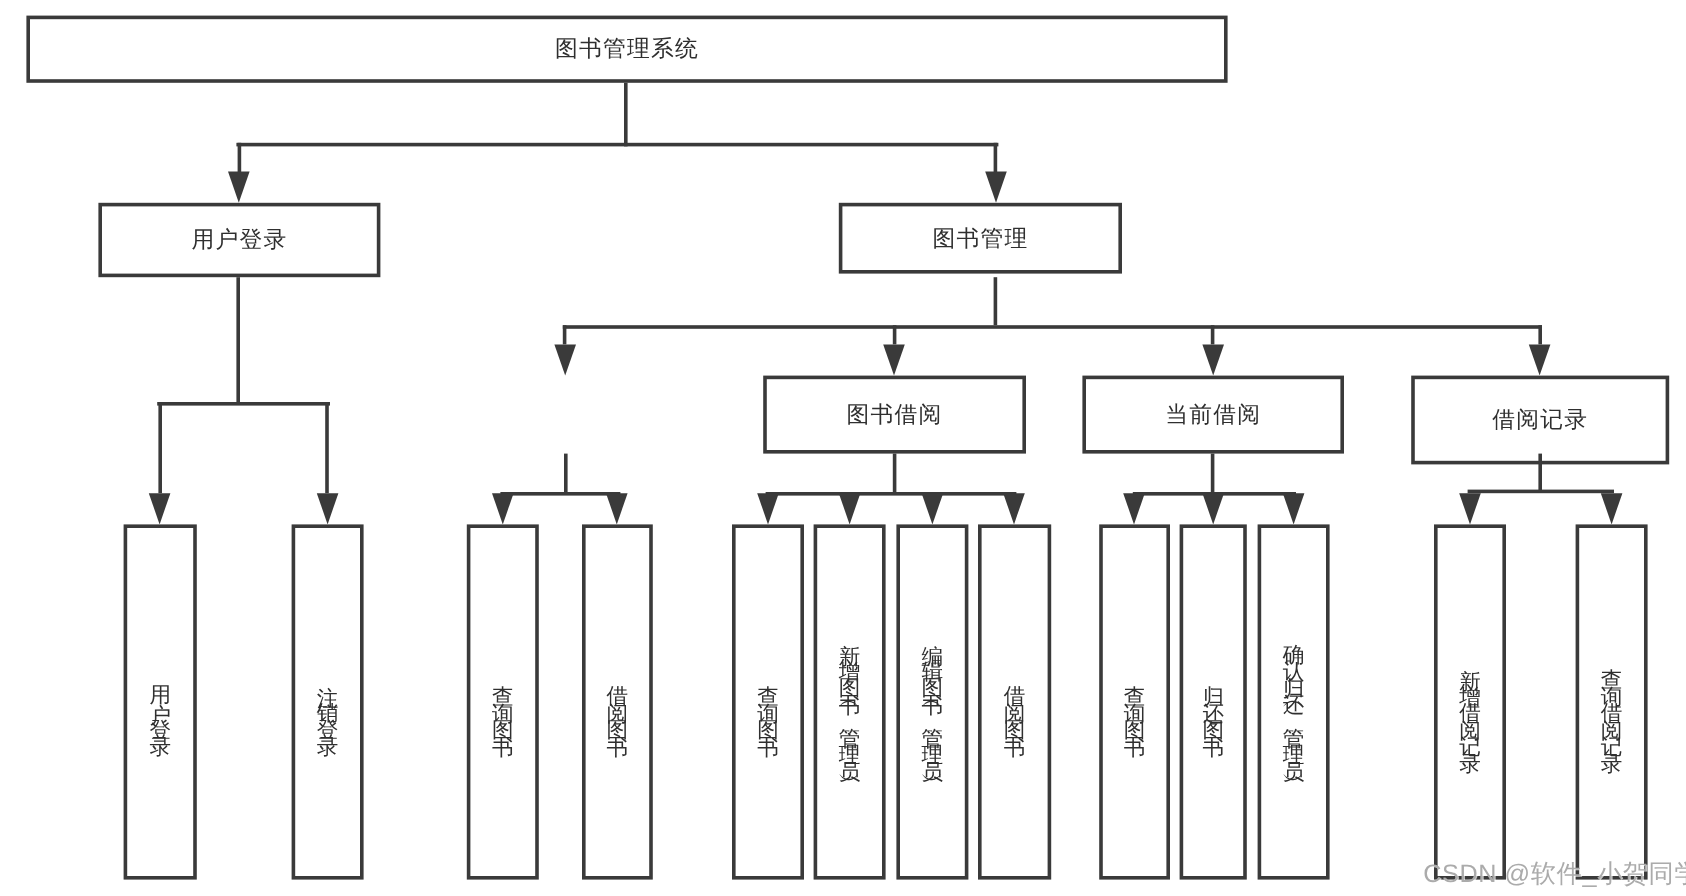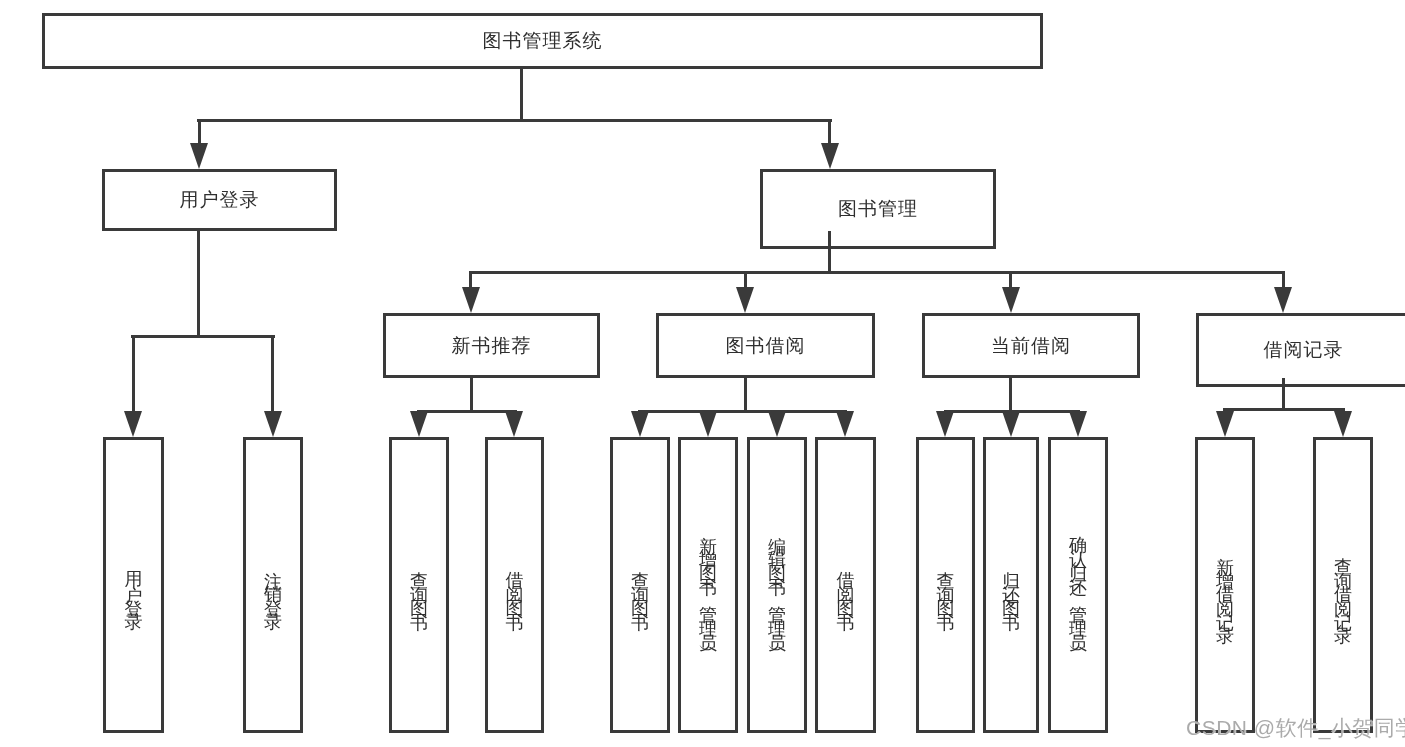--- a/index.html
+++ b/index.html
@@ -21,21 +21,21 @@
     overflow:hidden;
   }
   .box{
     position:absolute;
     box-sizing:border-box;
     border:3px solid var(--line);
     background:var(--box-bg);
     display:flex;align-items:center;justify-content:center;
     color:var(--text);
   }
-  .hbox{font-size:19px;letter-spacing:1px;font-weight:500;margin-left:20px;}
+  .hbox{font-size:19px;letter-spacing:1px;font-weight:500;}
   .vbox{font-size:18px;font-weight:500;}
   .vbox .lbl{
     writing-mode:vertical-rl;
     text-orientation:mixed;
     letter-spacing:14px;
     line-height:1;
     white-space:nowrap;
   }
   .vline,.hline{position:absolute;background:var(--line);}
   .arrow{
@@ -67,21 +67,21 @@
   <div class="vline" style="left:520px;top:69px;width:3px;height:53px"></div>
   <div class="hline" style="left:197px;top:119px;width:635px;height:3px"></div>
   <div class="vline" style="left:198px;top:119px;width:3px;height:26px"></div>
   <div class="arrow" style="left:190px;top:143px"></div>
   <div class="vline" style="left:828px;top:119px;width:3px;height:26px"></div>
   <div class="arrow" style="left:821px;top:143px"></div>
 
   <div class="box hbox" style="left:82px;top:169px;width:235px;height:62px">
     <span class="lbl">用户登录</span>
   </div>
-  <div class="box hbox" style="left:740px;top:169px;width:236px;height:80px">
+  <div class="box hbox" style="left:699px;top:169px;width:236px;height:59px">
     <span class="lbl">图书管理</span>
   </div>
 
   <div class="vline" style="left:197px;top:231px;width:3px;height:104px"></div>
   <div class="hline" style="left:131px;top:335px;width:144px;height:3px"></div>
   <div class="vline" style="left:132px;top:335px;width:3px;height:76px"></div>
   <div class="arrow" style="left:124px;top:411px"></div>
   <div class="vline" style="left:271px;top:335px;width:3px;height:76px"></div>
   <div class="arrow" style="left:264px;top:411px"></div>
 
@@ -89,23 +89,20 @@
   <div class="hline" style="left:469px;top:271px;width:816px;height:3px"></div>
   <div class="vline" style="left:469px;top:271px;width:3px;height:16px"></div>
   <div class="arrow" style="left:462px;top:287px"></div>
   <div class="vline" style="left:744px;top:271px;width:3px;height:16px"></div>
   <div class="arrow" style="left:736px;top:287px"></div>
   <div class="vline" style="left:1009px;top:271px;width:3px;height:16px"></div>
   <div class="arrow" style="left:1002px;top:287px"></div>
   <div class="vline" style="left:1282px;top:271px;width:3px;height:16px"></div>
   <div class="arrow" style="left:1274px;top:287px"></div>
 
-  <div class="box hbox" style="left:363px;top:313px;width:217px;height:65px">
-    <span class="lbl">新书推荐</span>
-  </div>
   <div class="box hbox" style="left:902px;top:313px;width:218px;height:65px">
     <span class="lbl">当前借阅</span>
   </div>
   <div class="box hbox" style="left:636px;top:313px;width:219px;height:65px">
     <span class="lbl">图书借阅</span>
   </div>
   <div class="box hbox" style="left:1176px;top:313px;width:215px;height:74px">
     <span class="lbl">借阅记录</span>
   </div>
 

